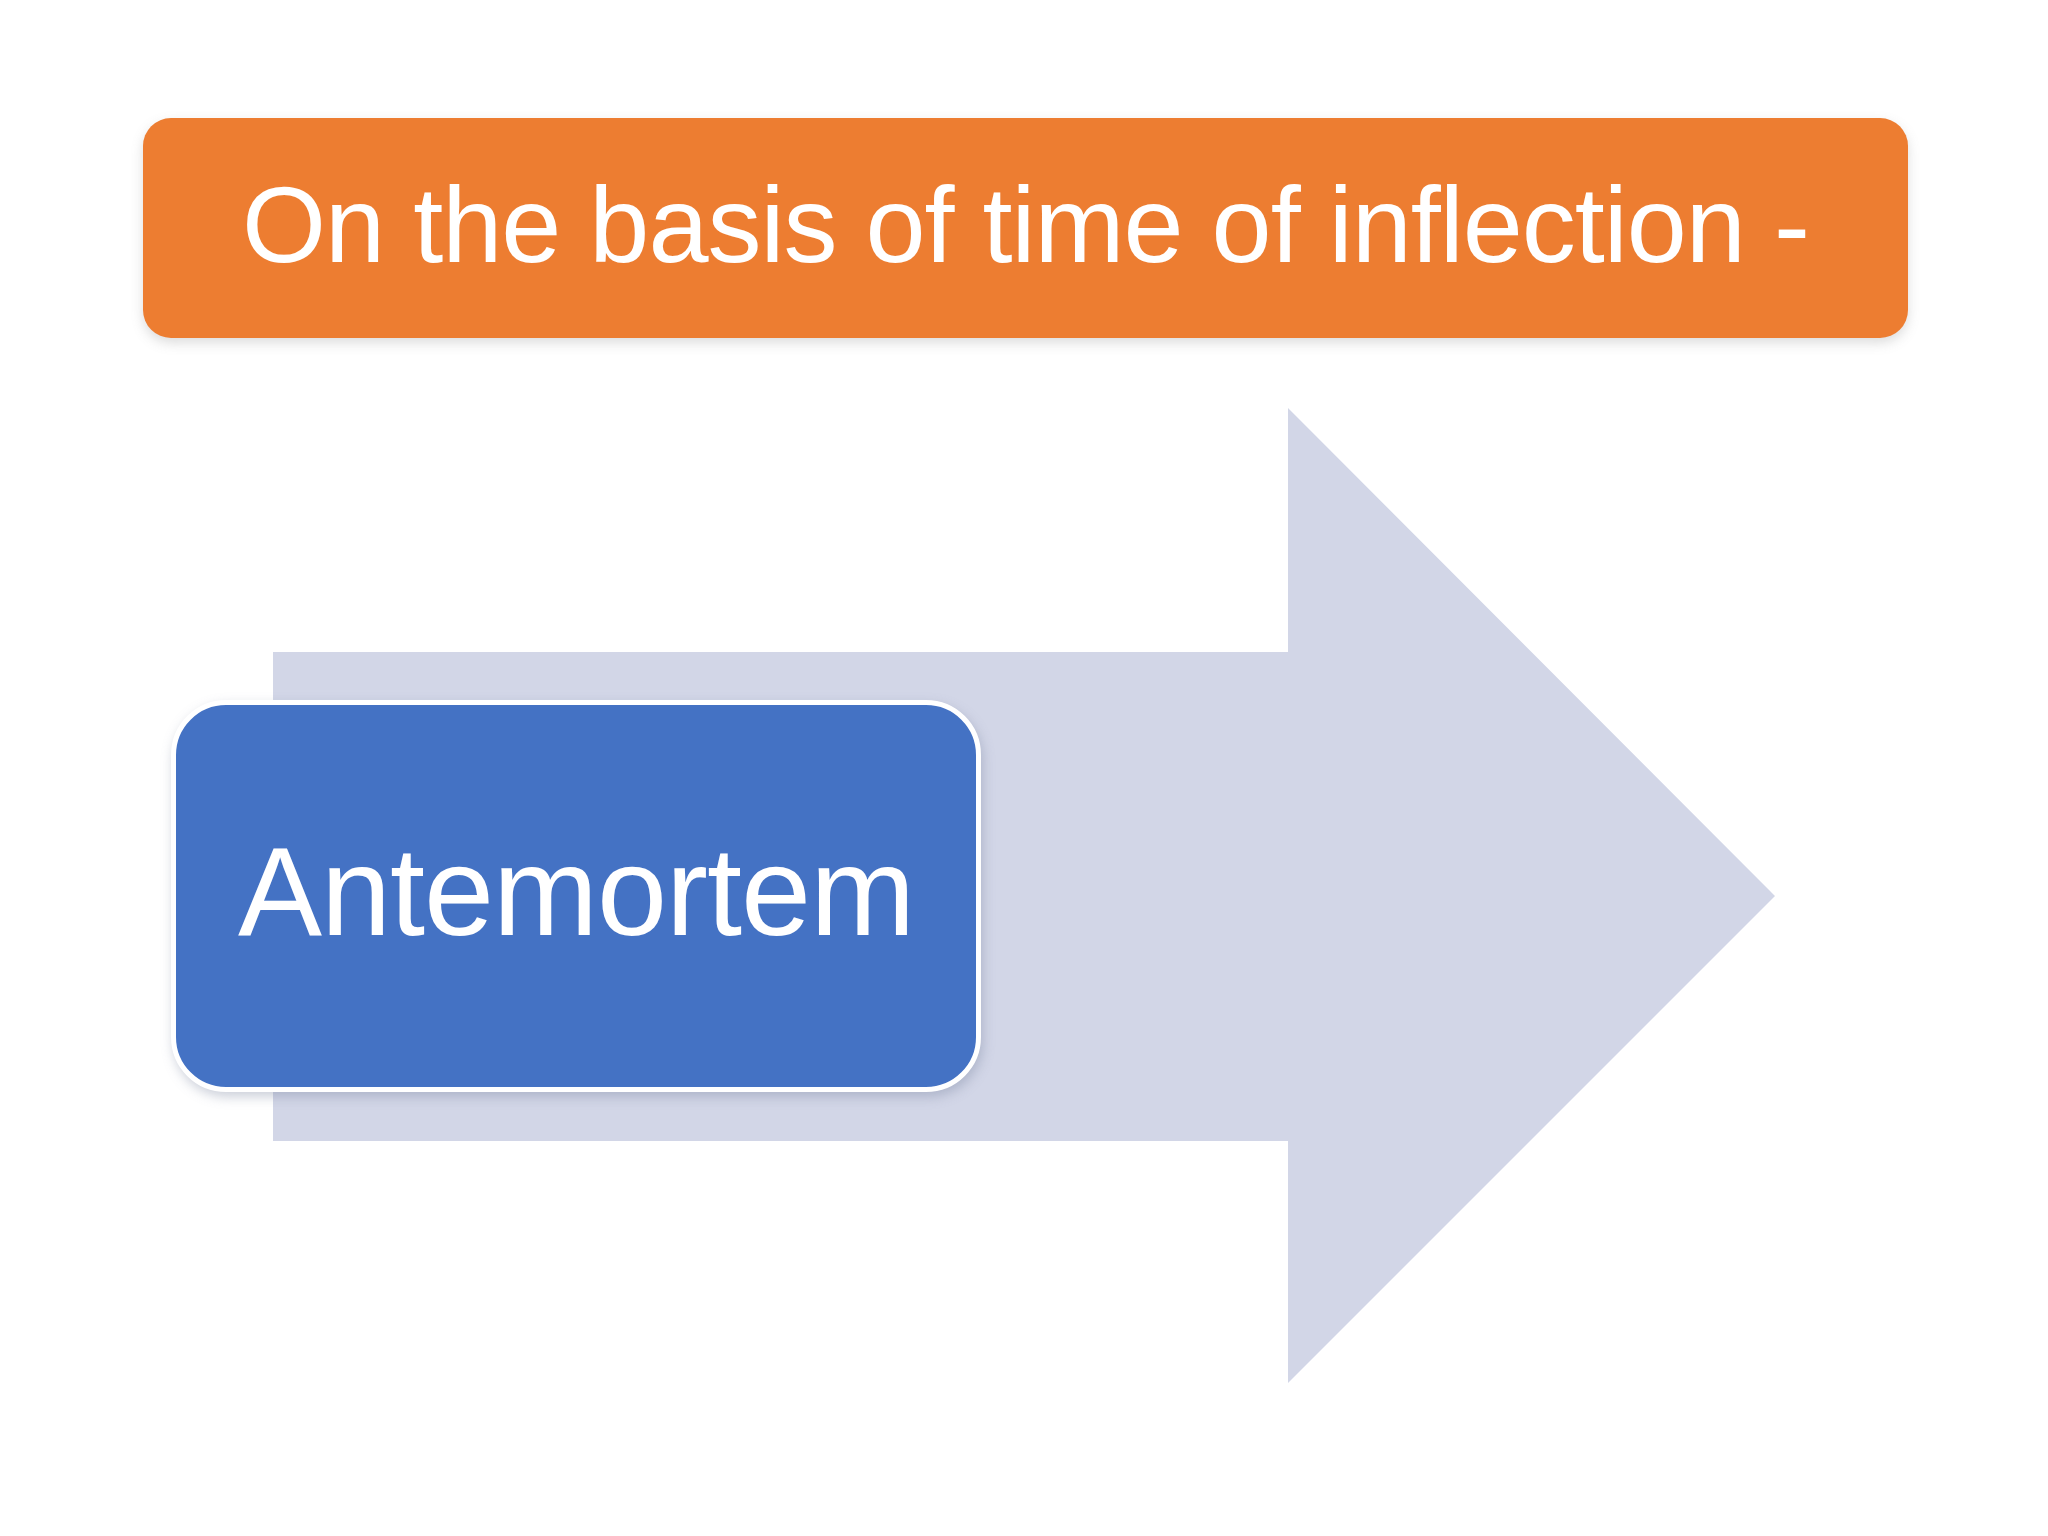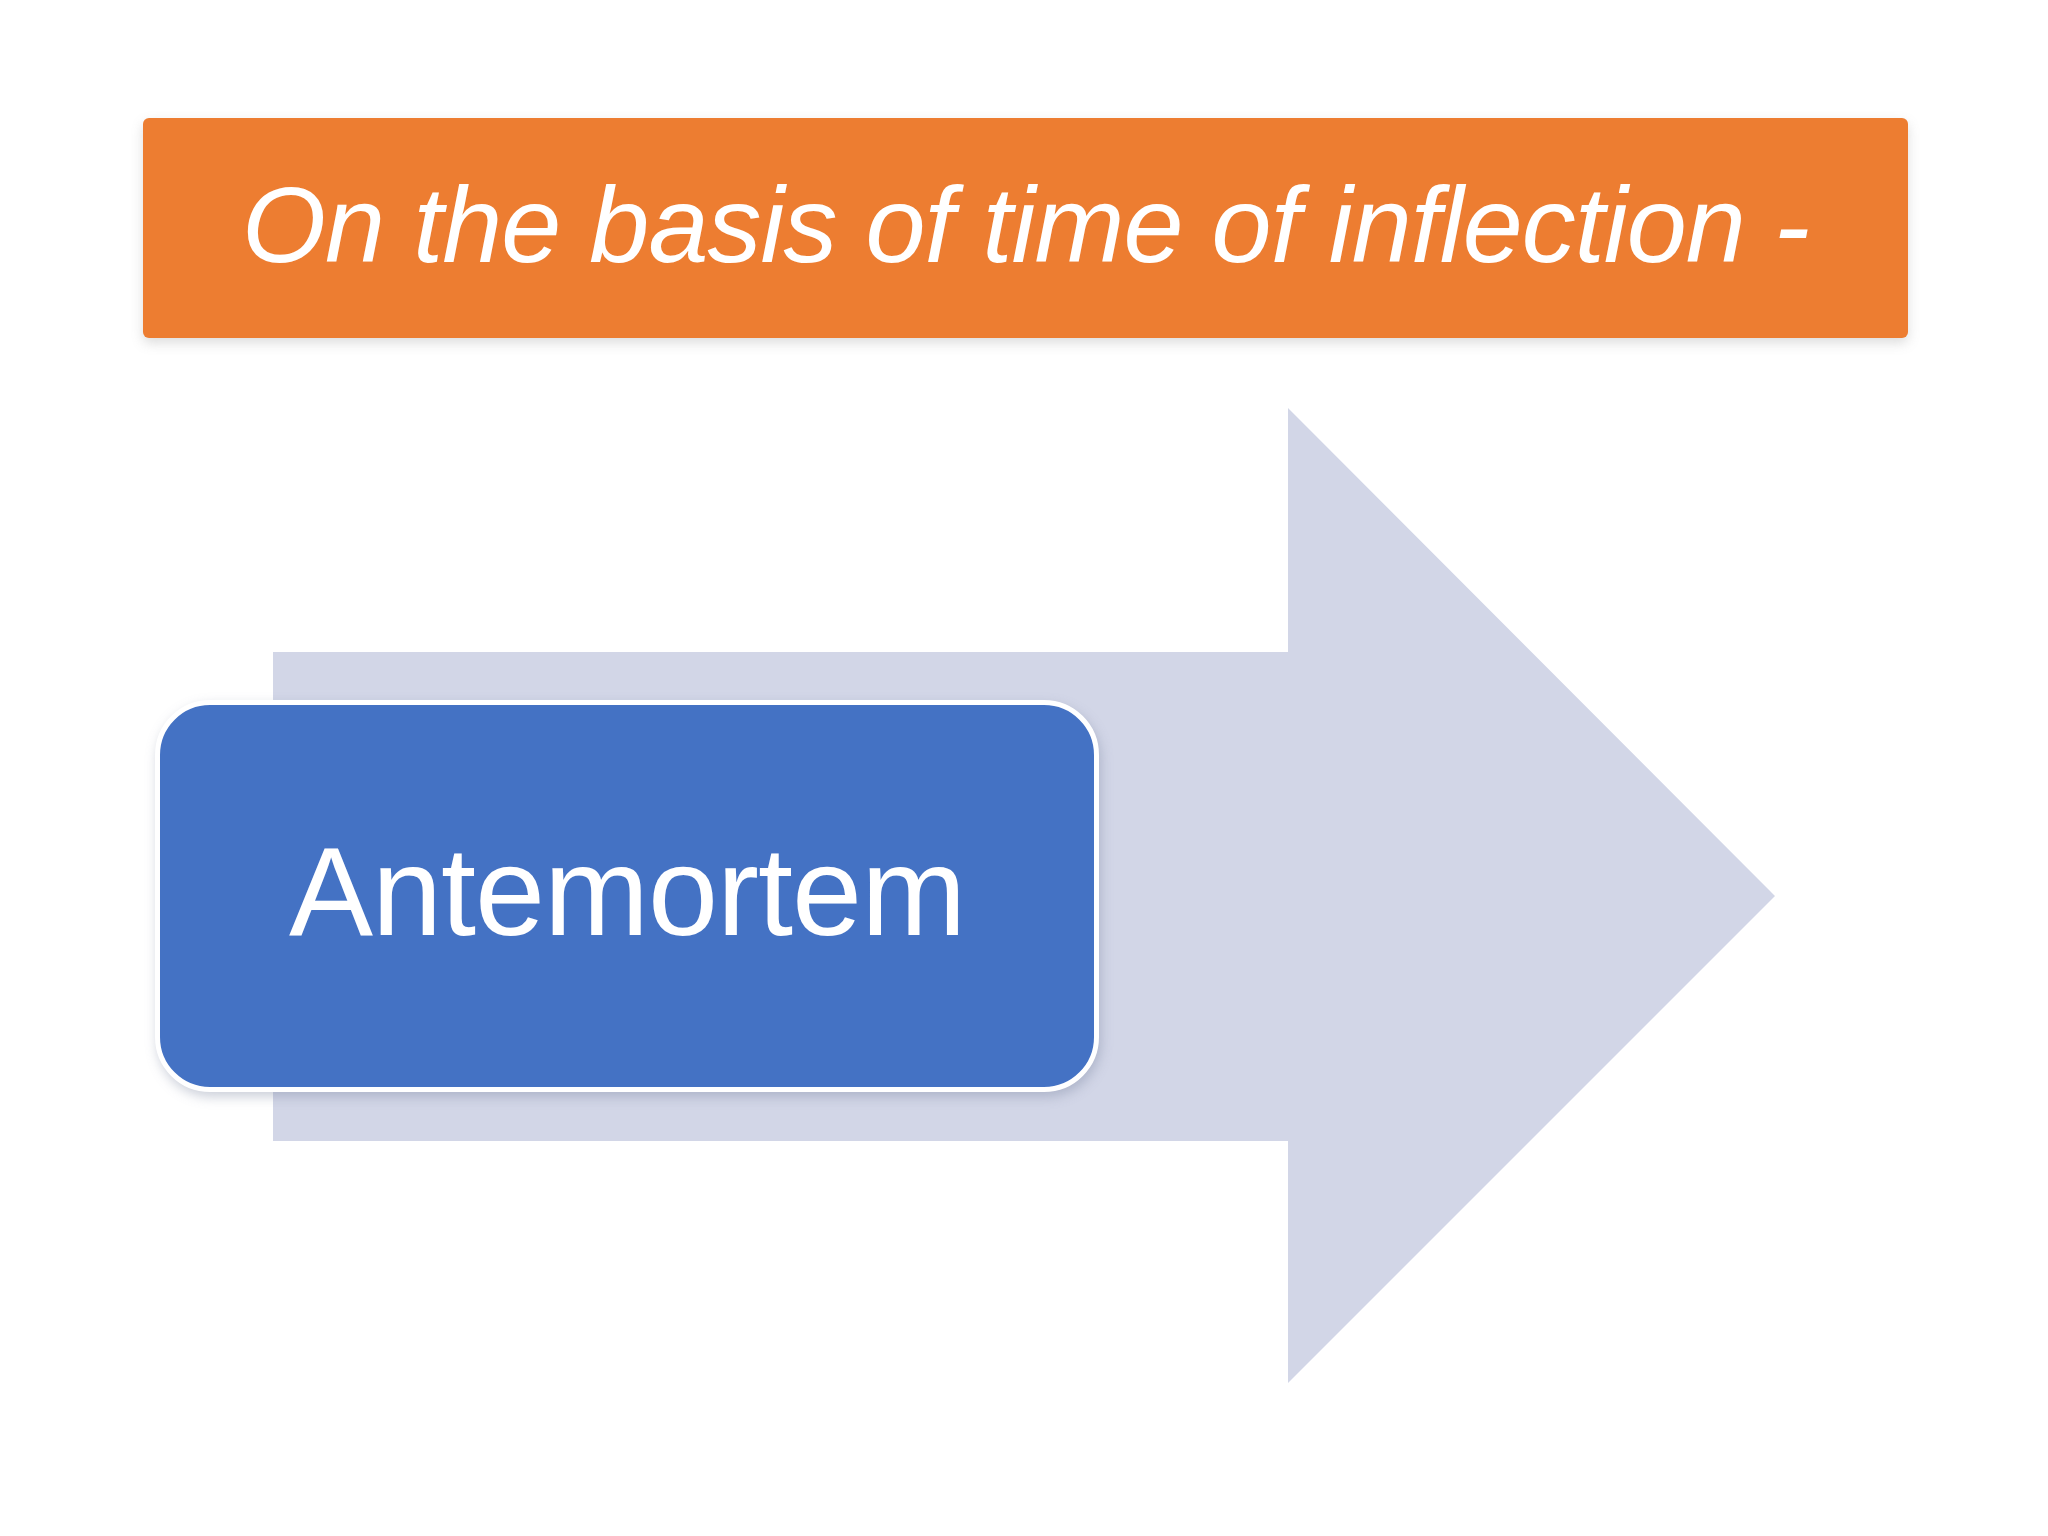--- a/index.html
+++ b/index.html
@@ -21,26 +21,25 @@
     top: 0;
     width: 2048px;
     height: 1536px;
   }
   .title-banner {
     position: absolute;
     left: 143px;
     top: 118px;
     width: 1765px;
     height: 220px;
-    border-radius: 6px;
+    border-radius: 28px;
     display: flex;
     align-items: center;
     justify-content: center;
     box-shadow: 0 5px 12px rgba(120, 120, 120, 0.25);
-    font-style: italic;
   }
   .title-banner .title-text {
     color: #ffffff;
     font-size: 108px;
     letter-spacing: -1px;
     white-space: nowrap;
     line-height: 1;
     padding-bottom: 6px;
   }
   .flow-box {
@@ -57,22 +56,22 @@
   }
   .flow-box .box-label {
     color: #ffffff;
     font-size: 126px;
     letter-spacing: -1px;
     white-space: nowrap;
     line-height: 1;
     padding-bottom: 8px;
   }
   .box-antemortem {
-    left: 155px;
-    width: 944px;
+    left: 171px;
+    width: 810px;
   }
   .box-postmortem {
     left: 1058px;
     width: 850px;
   }
 </style>
 </head>
 <body>
 
 <div class="slide">

